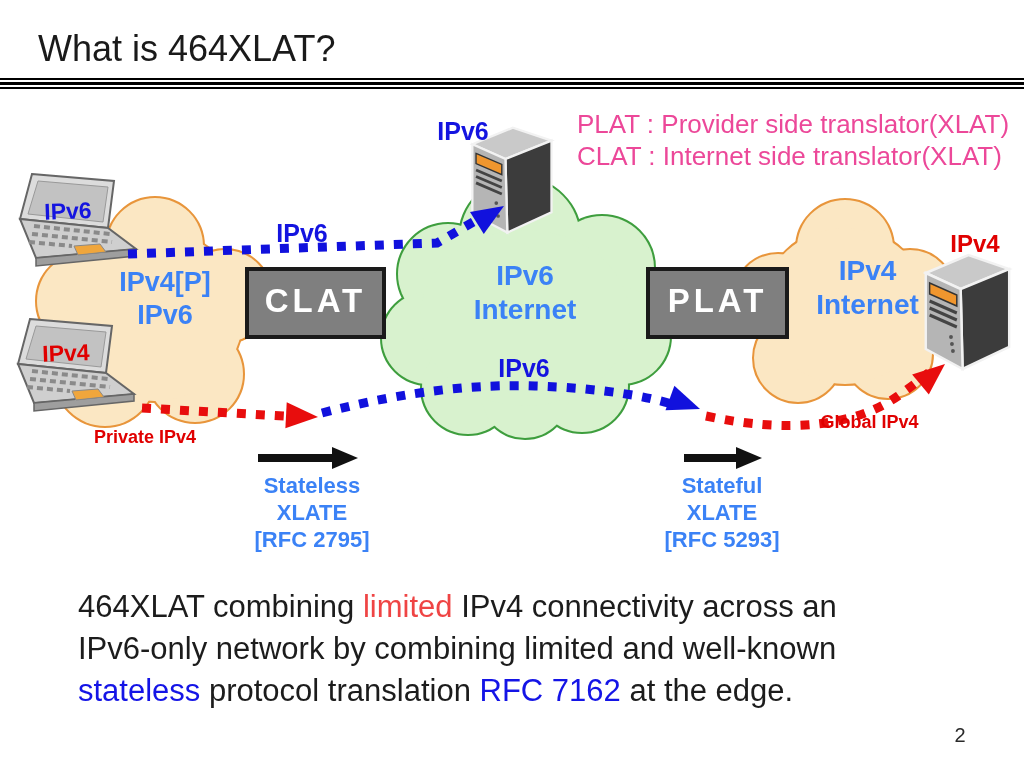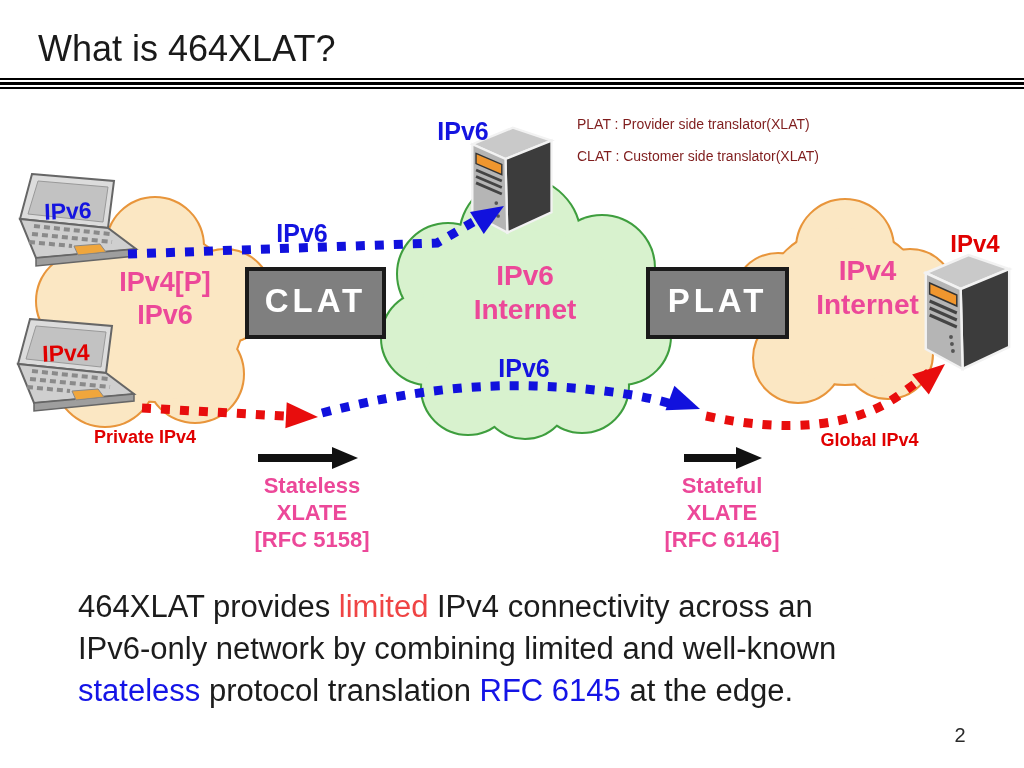--- a/index.html
+++ b/index.html
@@ -2,24 +2,24 @@
 <html><head>
 <meta charset="utf-8">
 <style>
   html,body{margin:0;padding:0;background:#fff;}
   .slide{position:relative;width:1024px;height:768px;background:#ffffff;overflow:hidden;
          font-family:"Liberation Sans",sans-serif;margin-top:16px;}
   
   .title{position:absolute;left:38px;top:12px;font-size:36px;color:#1a1a1a;font-weight:400;letter-spacing:0;}
   .title-rule{position:absolute;left:0;top:62px;width:1024px;height:11px;
     background:linear-gradient(to bottom,#000 0 2px,#fff 2px 4px,#000 4px 7px,#fff 7px 9px,#000 9px 11px);}
-  .legend{position:absolute;left:577px;top:92px;font-size:14px;line-height:32px;color:#7f1d1d;}
+  .legend{position:absolute;left:577px;top:92px;font-size:26px;line-height:32px;color:#ec4899;}
   
   .dlabel{position:absolute;font-weight:700;text-align:center;white-space:nowrap;}
-  .blue{color:#1414e0;} .red{color:#e00000;} .blk{color:#ec4899;}
+  .blue{color:#1414e0;} .red{color:#e00000;} .blk{color:#3b82f6;}
   .cloud-text{line-height:33px;font-size:28px;}
   .screen-label{font-size:23px;transform:rotate(-2deg);}
   .box-label{color:#ffffff;font-size:33px;letter-spacing:4px;}
   .xlate-text{font-size:22px;line-height:27px;}
   .arrow-label{font-size:25px;}
   .side-label{font-size:18px;}
   
   .body-text{position:absolute;left:78px;top:570px;font-size:31px;line-height:42px;color:#1c1c1c;}
   .run-black{color:#1c1c1c;} .run-red{color:#ef4444;} .run-blue{color:#1414e6;}
   .page-num{position:absolute;left:940px;top:708px;width:40px;text-align:center;font-size:20px;color:#2a2a2a;}
@@ -28,21 +28,21 @@
 </head>
 <body>
 
 <div class="slide">
 
   <div class="title">What is 464XLAT?</div>
   <div class="title-rule"></div>
 
   <div class="legend">
     <div>PLAT : Provider side translator(XLAT)</div>
-    <div>CLAT : Customer side translator(XLAT)</div>
+    <div>CLAT : Internet side translator(XLAT)</div>
   </div>
 
   <svg width="1024" height="480" viewBox="0 0 1024 480">
     <defs>
       <g id="cloud-left-shapes">
         <circle cx="155" cy="150" r="48"></circle>
           <circle cx="85" cy="205" r="48"></circle>
         <circle cx="225" cy="200" r="46"></circle>
           <circle cx="105" cy="280" r="50"></circle>
         <circle cx="195" cy="278" r="48"></circle>
@@ -165,33 +165,33 @@
 
   <div class="dlabel box-label" style="left:648px;top:266px;width:139px;">PLAT</div>
   <div class="dlabel box-label" style="left:247px;top:266px;width:137px;">CLAT</div>
 
   <div class="dlabel arrow-label blue" style="left:265px;top:203px;width:74px;">IPv6</div>
   <div class="dlabel arrow-label blue" style="left:426px;top:101px;width:74px;">IPv6</div>
   <div class="dlabel arrow-label blue" style="left:487px;top:338px;width:74px;">IPv6</div>
   <div class="dlabel arrow-label red" style="left:938px;top:214px;width:74px;font-size:24px;">IPv4</div>
 
   <div class="dlabel side-label red" style="left:65px;top:411px;width:160px;">Private IPv4</div>
-  <div class="dlabel side-label red" style="left:797px;top:414px;width:145px;">Global IPv4</div>
+  <div class="dlabel side-label red" style="left:797px;top:396px;width:145px;">Global IPv4</div>
 
   <div class="dlabel xlate-text blk" style="left:237px;top:456px;width:150px;">
     <div>Stateless</div>
     <div>XLATE</div>
-    <div>[RFC 5158]</div>
+    <div>[RFC 2795]</div>
   </div>
   <div class="dlabel xlate-text blk" style="left:647px;top:456px;width:150px;">
     <div>Stateful</div>
     <div>XLATE</div>
-    <div>[RFC 6146]</div>
+    <div>[RFC 5293]</div>
   </div>
 
   <div class="body-text">
-      <div><span class="run-black">464XLAT provides </span><span class="run-red">limited</span><span class="run-black"> IPv4 connectivity across an</span></div>
+      <div><span class="run-black">464XLAT combining </span><span class="run-red">limited</span><span class="run-black"> IPv4 connectivity across an</span></div>
       <div><span class="run-black">IPv6-only network by combining limited and well-known</span></div>
-      <div><span class="run-blue">stateless</span><span class="run-black"> protocol translation </span><span class="run-blue">RFC 6145</span><span class="run-black"> at the edge.</span></div>
+      <div><span class="run-blue">stateless</span><span class="run-black"> protocol translation </span><span class="run-blue">RFC 7162</span><span class="run-black"> at the edge.</span></div>
     </div>
 
   <div class="page-num">2</div>
 </div>
 
 </body></html>

